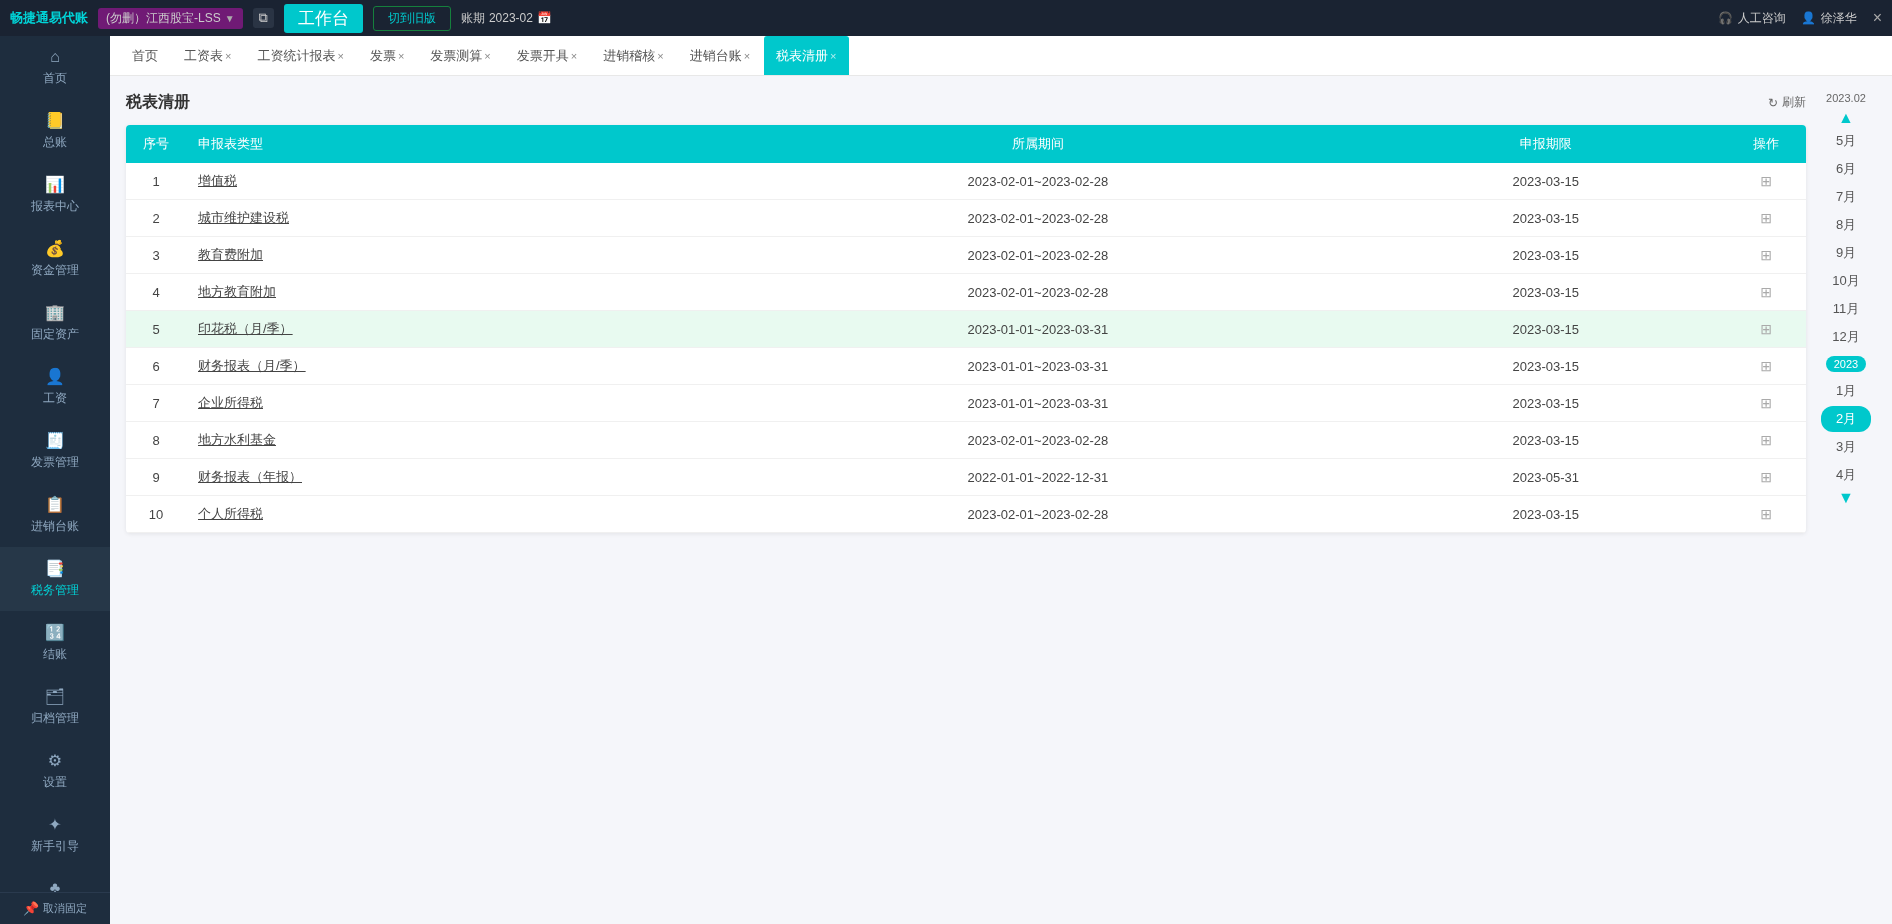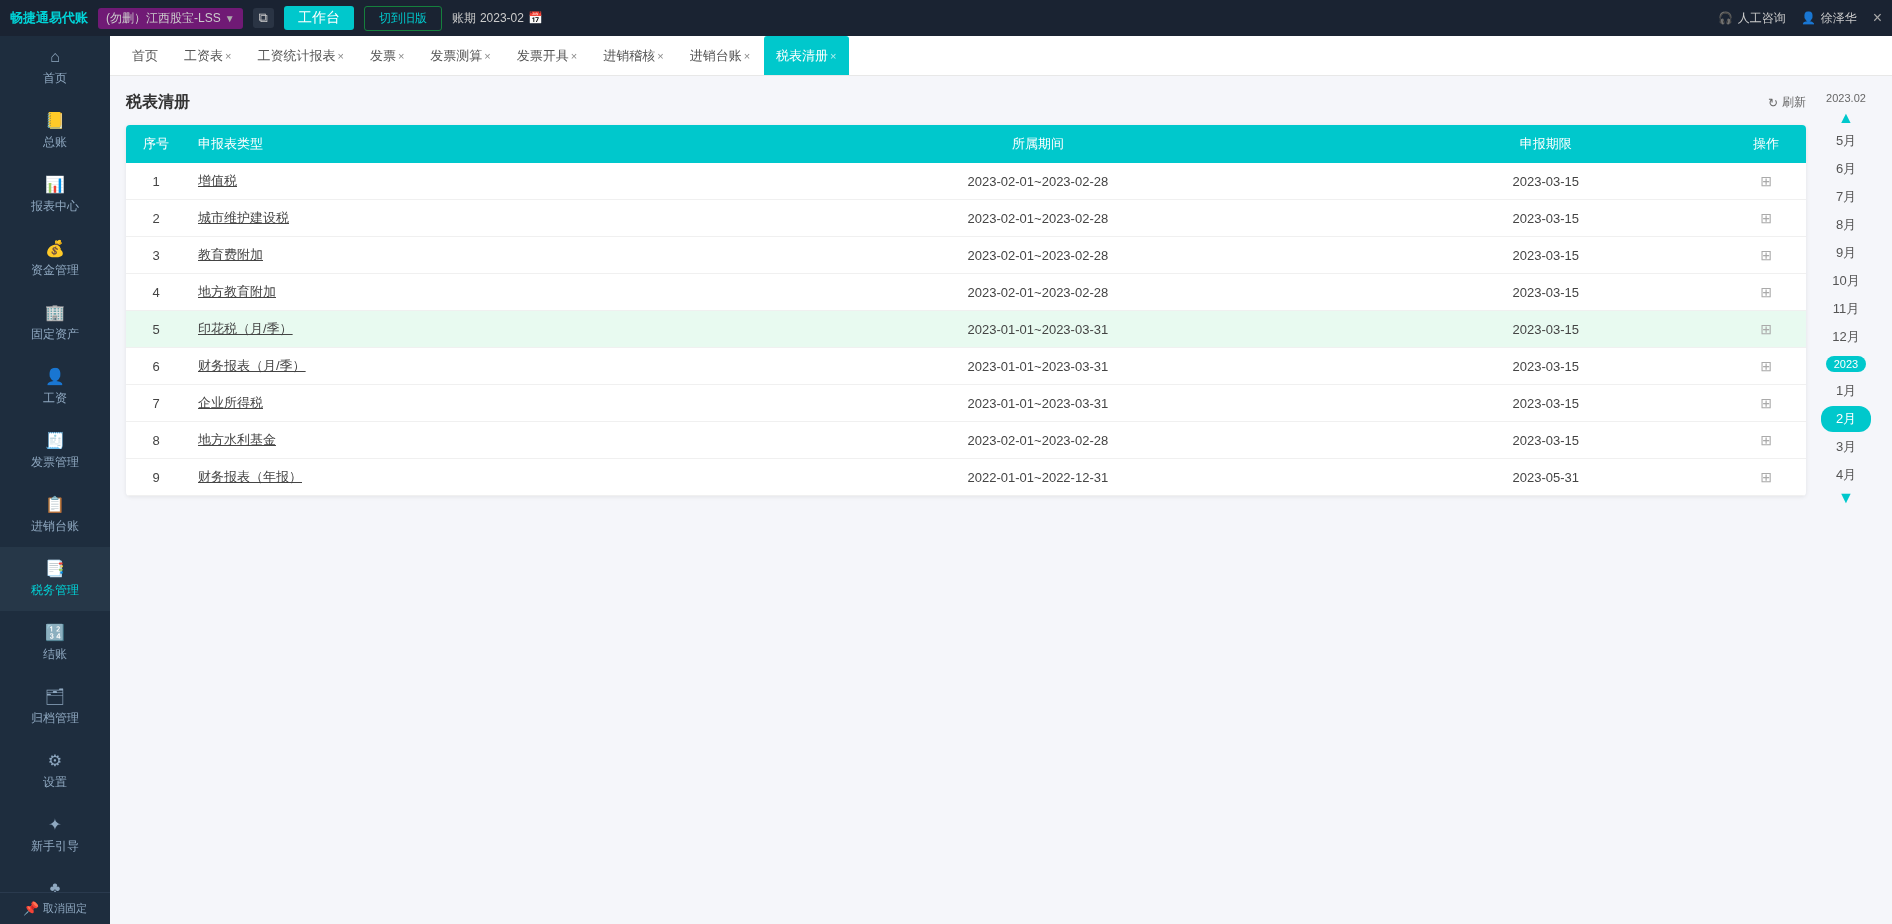--- a/index.html
+++ b/index.html
@@ -42,21 +42,21 @@
       cursor: pointer;
       font-size: 13px;
     }
     .top-bar-btn {
       background: #00c8cc;
       border: none;
       color: white;
       padding: 3px 14px;
       border-radius: 3px;
       cursor: pointer;
-      font-size: 14px;
+      font-size: 17px;
     }
     .top-bar-btn-outline {
       background: transparent;
       border: 1px solid #15803d;
       color: #00c8cc;
       padding: 3px 14px;
       border-radius: 3px;
       cursor: pointer;
       font-size: 12px;
     }
@@ -522,20 +522,29 @@
   </tr>
                 <tr>
     <td>9</td>
     <td>财务报表（年报）</td>
     <td>2022-01-01~2022-12-31</td>
     <td>2023-05-31</td>
     <td>
       <span class="action-icon" title="查看">⊞</span>
     </td>
   </tr>
+                <tr>
+    <td>10</td>
+    <td>个人所得税</td>
+    <td>2023-02-01~2023-02-28</td>
+    <td>2023-03-15</td>
+    <td>
+      <span class="action-icon" title="查看">⊞</span>
+    </td>
+  </tr>
               </tbody>
           </table>
         </div>
       </div>
 
       <div class="right-panel">
         <div class="period-header">2023.02</div>
         <button class="period-nav-btn">▲</button>
 
         <div class="period-month-item">5月</div>

